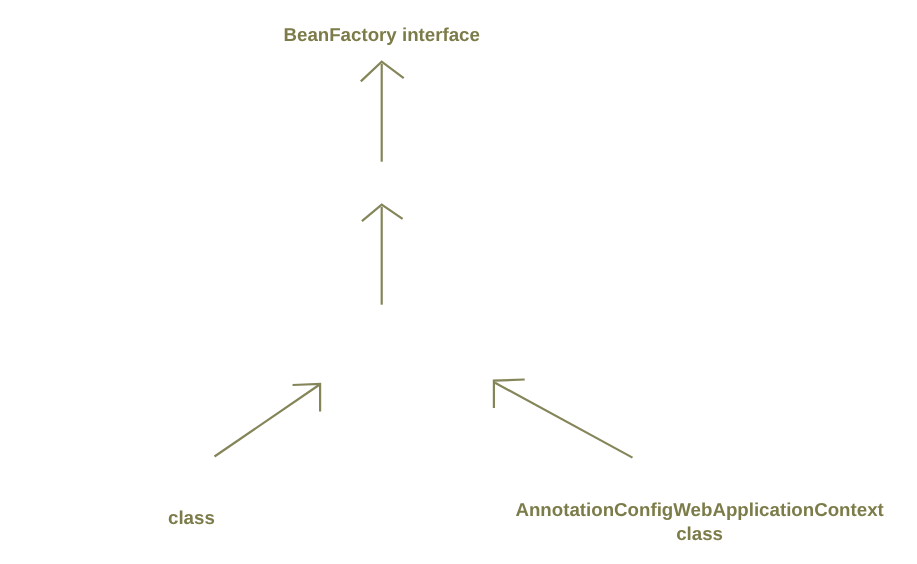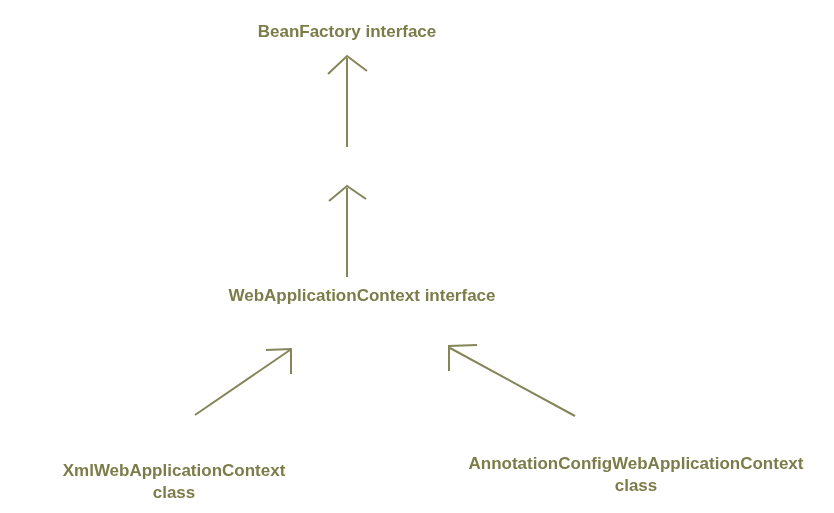--- a/index.html
+++ b/index.html
@@ -72,24 +72,22 @@
 
     <g>
       <path d="M575,416 L450,348"></path>
       <path d="M477,345 L449,346 L449,371"></path>
     </g>
   </svg>
 
   <div class="node node-beanfactory">BeanFactory interface</div>
 
 
-  <div class="node node-webapplicationcontext">WebApplicationContext interface</div>
 
   <div class="node node-xmlwebapplicationcontext">
-    <span class="line">XmlWebApplicationContext</span>
     <span class="line">class</span>
   </div>
 
   <div class="node node-annotationconfig">
     <span class="line">AnnotationConfigWebApplicationContext</span>
     <span class="line">class</span>
   </div>
 
 </div>
 

